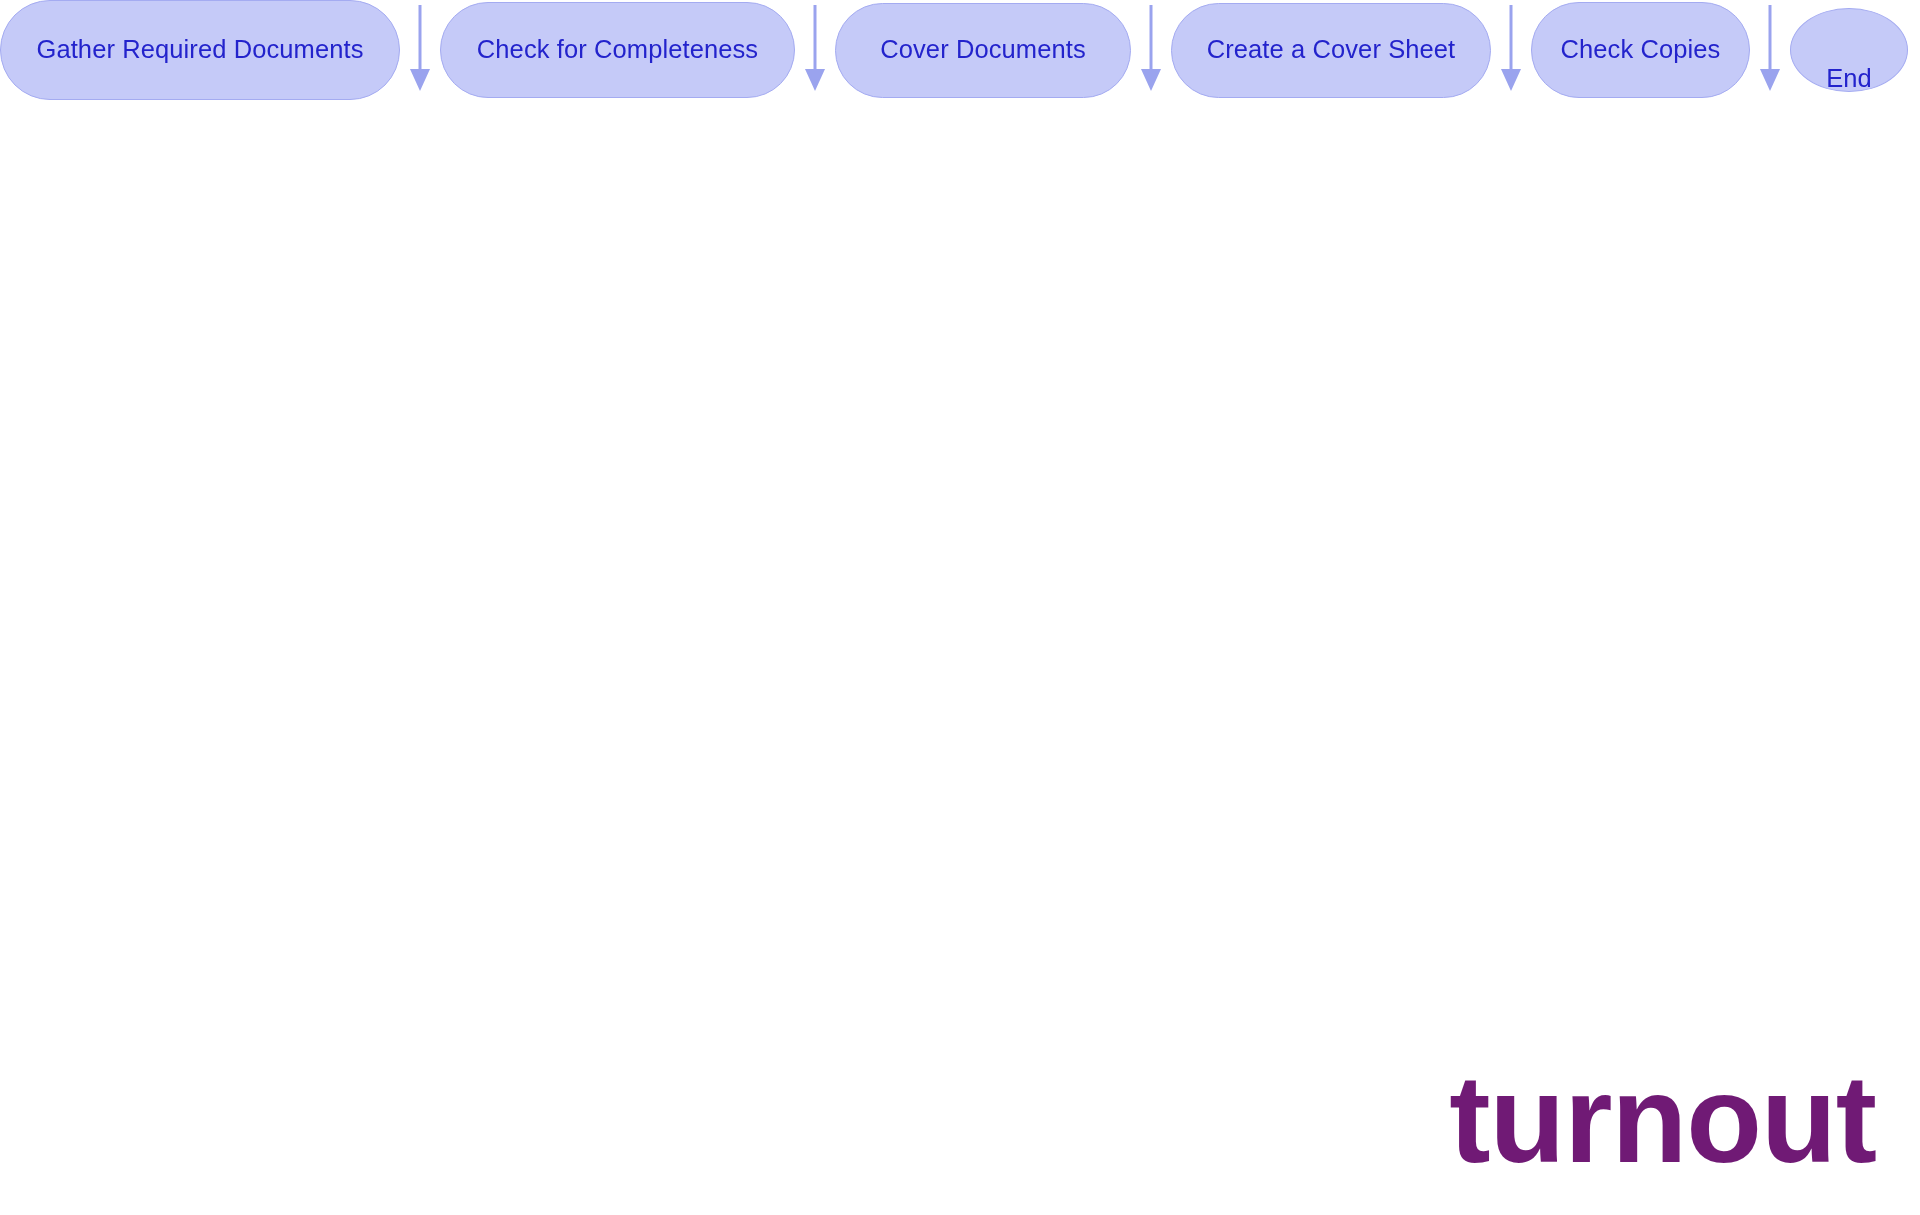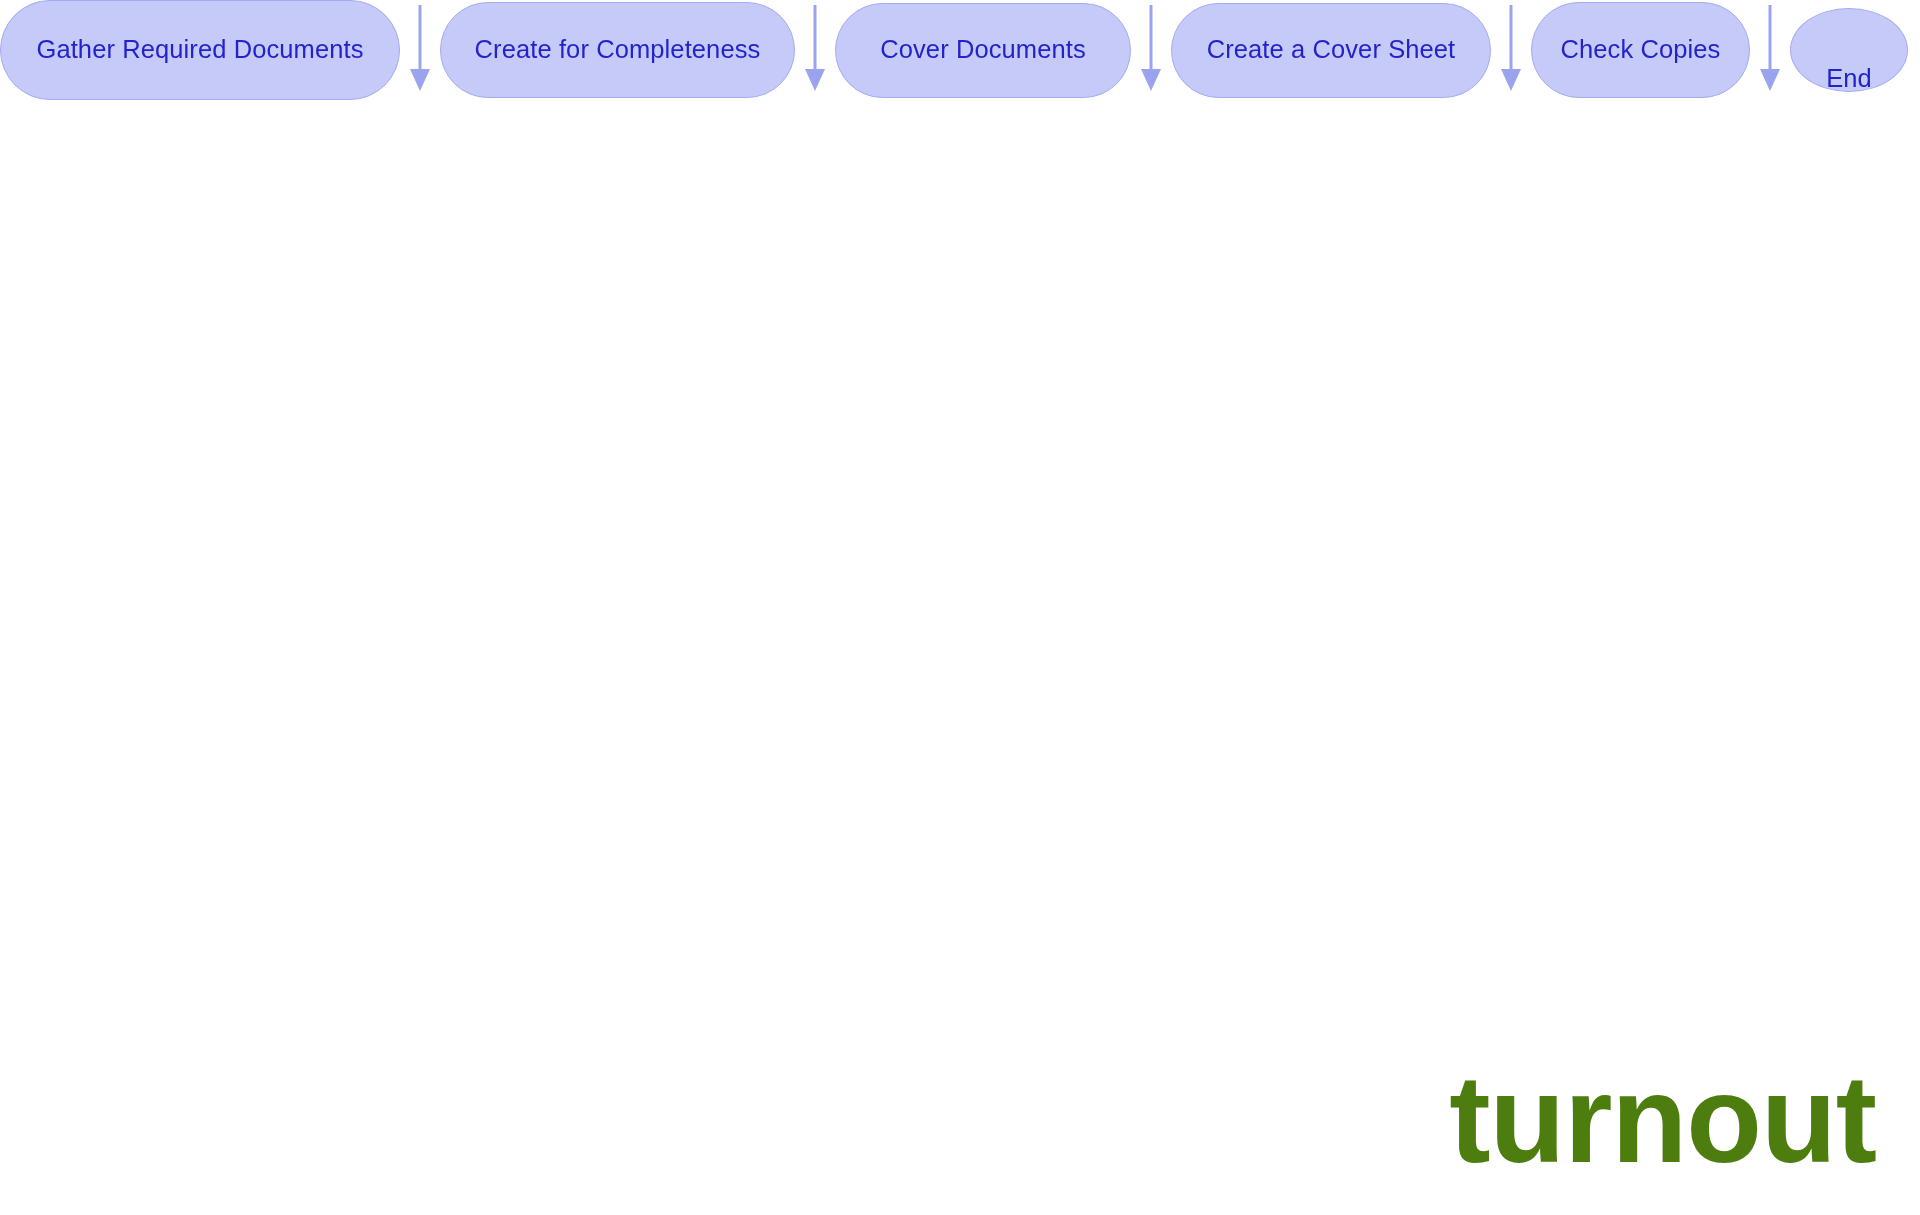--- a/index.html
+++ b/index.html
@@ -79,21 +79,21 @@
 
   
   #brand-wordmark {
     position: absolute;
     right: 44px;
     bottom: 34px;
     font-family: "Liberation Sans", sans-serif;
     font-size: 124px;
     font-weight: 700;
     letter-spacing: -1px;
-    color: #4d7c0f;
+    color: #701a75;
     line-height: 1;
     user-select: none;
   }
 </style>
 </head>
 <body>
 
 <div id="flowchart-canvas">
 
   <div class="flow-column">
@@ -101,21 +101,21 @@
     <div class="node pill-1">
       <span class="node-label">Gather Required Documents</span>
     </div>
 
     <svg class="connector gap-1" viewBox="0 0 40 90">
       <line x1="20" y1="0" x2="20" y2="70" stroke="#9AA3EE" stroke-width="3"></line>
       <polygon points="20,86 10,64 30,64" fill="#9AA3EE"></polygon>
     </svg>
 
     <div class="node pill-2">
-      <span class="node-label">Create for Completeness</span>
+      <span class="node-label">Check for Completeness</span>
     </div>
 
     <svg class="connector gap-2" viewBox="0 0 40 90">
       <line x1="20" y1="0" x2="20" y2="70" stroke="#9AA3EE" stroke-width="3"></line>
       <polygon points="20,86 10,64 30,64" fill="#9AA3EE"></polygon>
     </svg>
 
     <div class="node pill-3">
       <span class="node-label">Cover Documents</span>
     </div>

